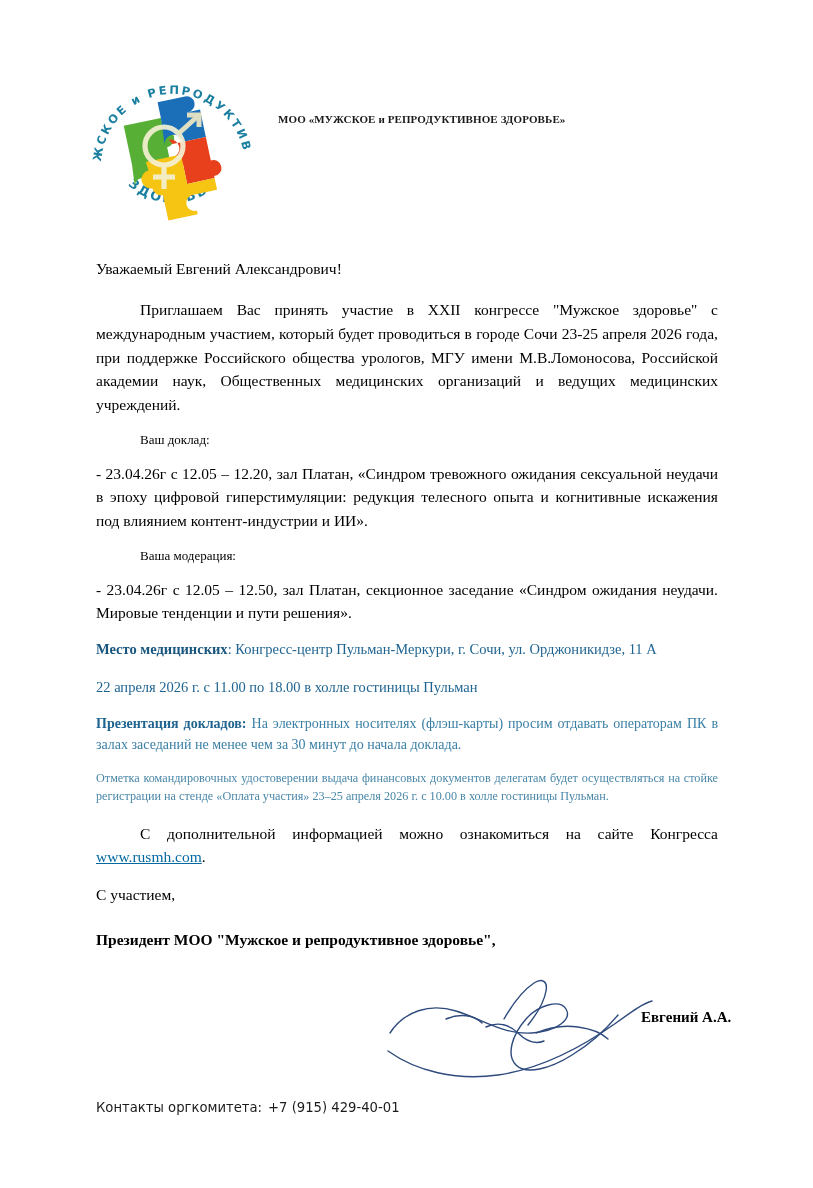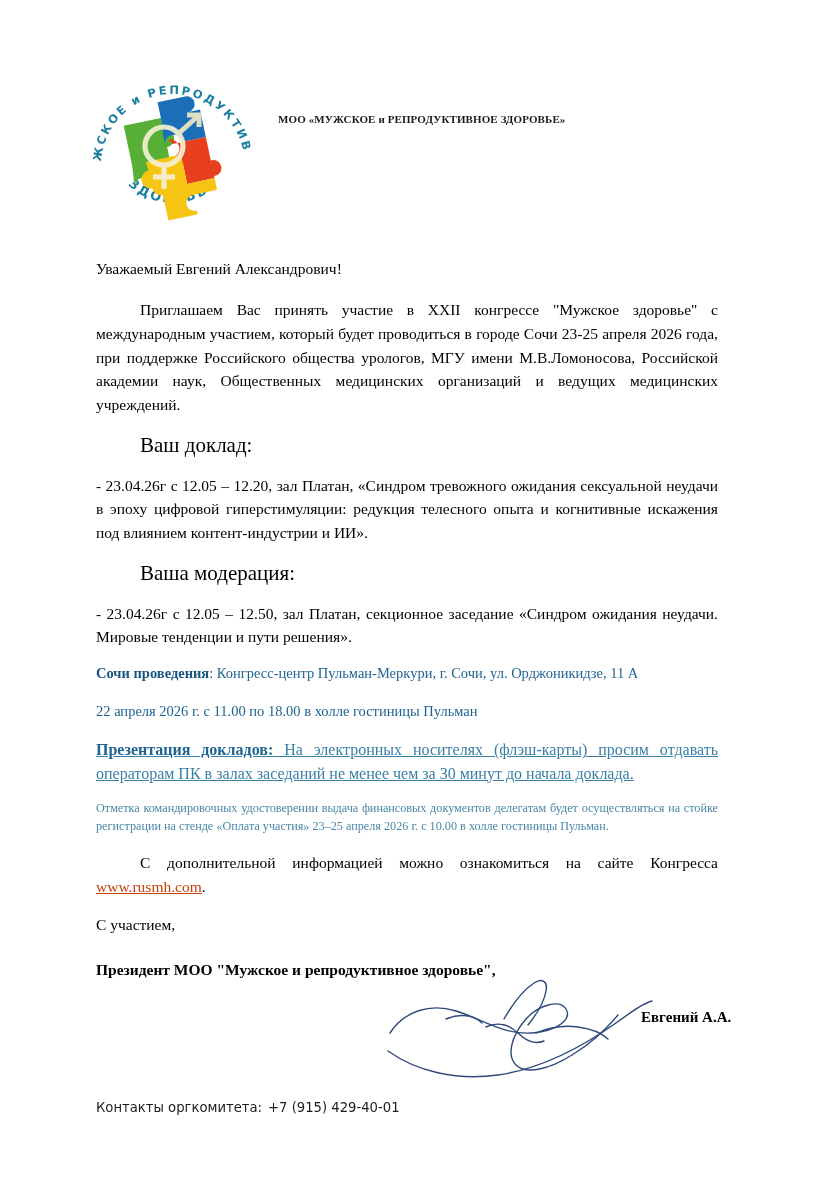--- a/index.html
+++ b/index.html
@@ -72,59 +72,58 @@
     margin: 0 0 14px 0;
     font-size: 15.5px;
     line-height: 1.52;
     text-align: justify;
     text-justify: inter-word;
   }
   p.para.indent { text-indent: 44px; }
 
   .sub-label {
     margin: 0 0 12px 0;
-    font-size: 21px;
+    font-size: 13px;
     line-height: 1.5;
     text-indent: 44px;
   }
   .blue-line {
     margin: 0 0 16px 0;
     font-size: 14.5px;
     line-height: 1.5;
     color: #1f6490;
   }
   .blue-line b { color: #18557f; }
 
   .blue-small {
     margin: 0 0 14px 0;
-    font-size: 16px;
+    font-size: 14px;
     line-height: 1.45;
     color: #3a7fa5;
     text-align: justify;
-    text-decoration: underline;
   }
   .blue-small b { color: #1f6490; }
 
   .blue-small2 {
     margin: 0 0 16px 0;
     font-size: 12.2px;
     line-height: 1.5;
     color: #4a87a8;
     text-align: justify;
   }
 
   .site-para {
     margin: 0 0 14px 0;
     font-size: 15.5px;
     line-height: 1.52;
     text-align: justify;
     text-indent: 44px;
   }
   a.site-link {
-    color: #c2410c;
+    color: #0369a1;
     text-decoration: underline;
   }
 
   .regards {
     margin: 0 0 22px 0;
     font-size: 15.5px;
     line-height: 1.5;
   }
   .president {
     margin: 0;
@@ -227,21 +226,21 @@
     <p class="para indent">Приглашаем Вас принять участие в XXII конгрессе "Мужское здоровье" с международным участием, который будет проводиться в городе Сочи 23-25 апреля 2026 года, при поддержке Российского общества урологов, МГУ имени М.В.Ломоносова, Российской академии наук, Общественных медицинских организаций и ведущих медицинских учреждений.</p>
 
     <p class="sub-label">Ваш доклад:</p>
 
     <p class="para">- 23.04.26г с 12.05 – 12.20, зал Платан, «Синдром тревожного ожидания сексуальной неудачи в эпоху цифровой гиперстимуляции: редукция телесного опыта и когнитивные искажения под влиянием контент-индустрии и ИИ».</p>
 
     <p class="sub-label">Ваша модерация:</p>
 
     <p class="para">- 23.04.26г с 12.05 – 12.50, зал Платан, секционное заседание «Синдром ожидания неудачи. Мировые тенденции и пути решения».</p>
 
-    <p class="blue-line"><b>Сочи проведения</b><span>: Конгресс-центр Пульман-Меркури, г. Сочи, ул. Орджоникидзе, 11 А</span></p>
+    <p class="blue-line"><b>Место медицинских</b><span>: Конгресс-центр Пульман-Меркури, г. Сочи, ул. Орджоникидзе, 11 А</span></p>
 
 
     <p class="blue-line">22 апреля 2026 г. с 11.00 по 18.00 в холле гостиницы Пульман</p>
 
 
     <p class="blue-small"><b>Презентация докладов:</b><span> На электронных носителях (флэш-карты) просим отдавать операторам ПК в залах заседаний не менее чем за 30 минут до начала доклада.</span></p>
 
     <p class="blue-small2">Отметка командировочных удостоверении выдача финансовых документов делегатам будет осуществляться на стойке регистрации на стенде «Оплата участия» 23–25 апреля 2026 г. с 10.00 в холле гостиницы Пульман.</p>
 
     <p class="site-para"><span>С дополнительной информацией можно ознакомиться на сайте Конгресса </span><a class="site-link" href="#">www.rusmh.com</a><span>.</span></p>

